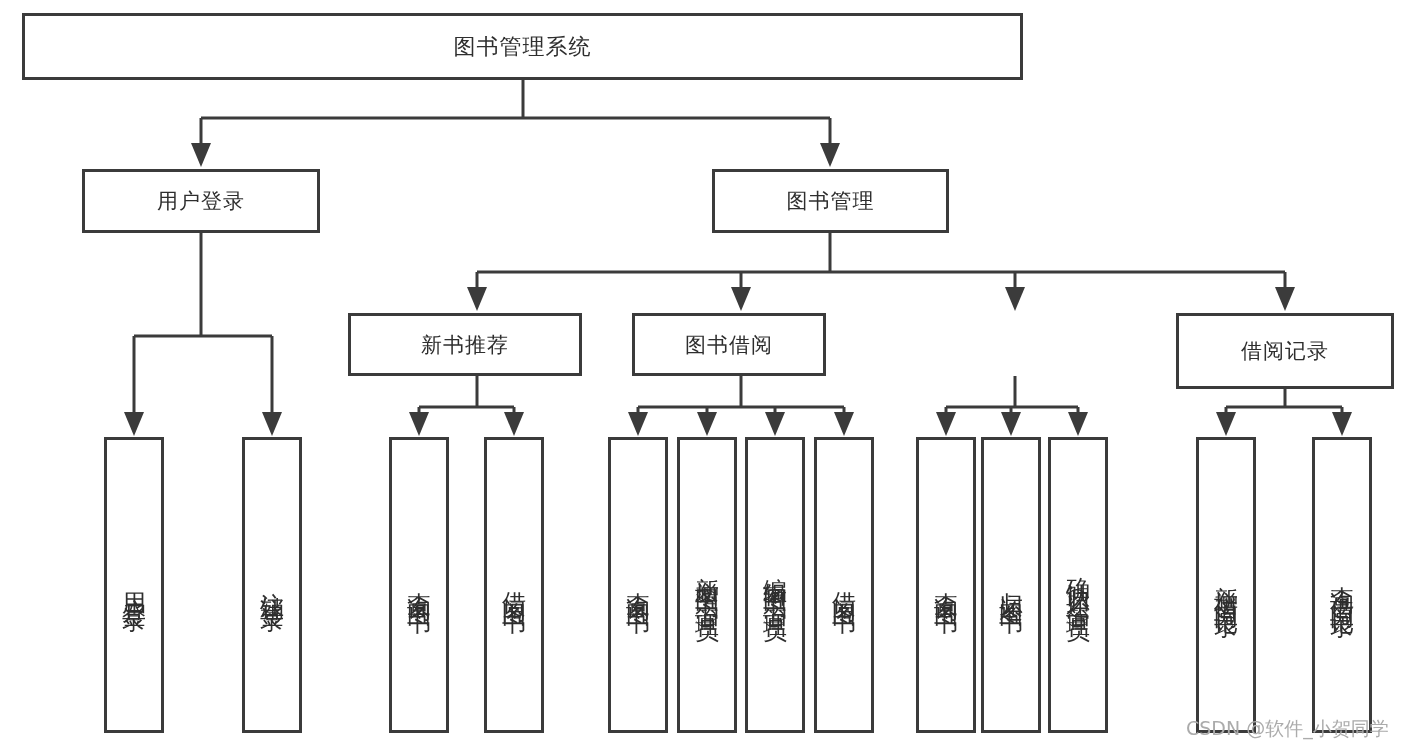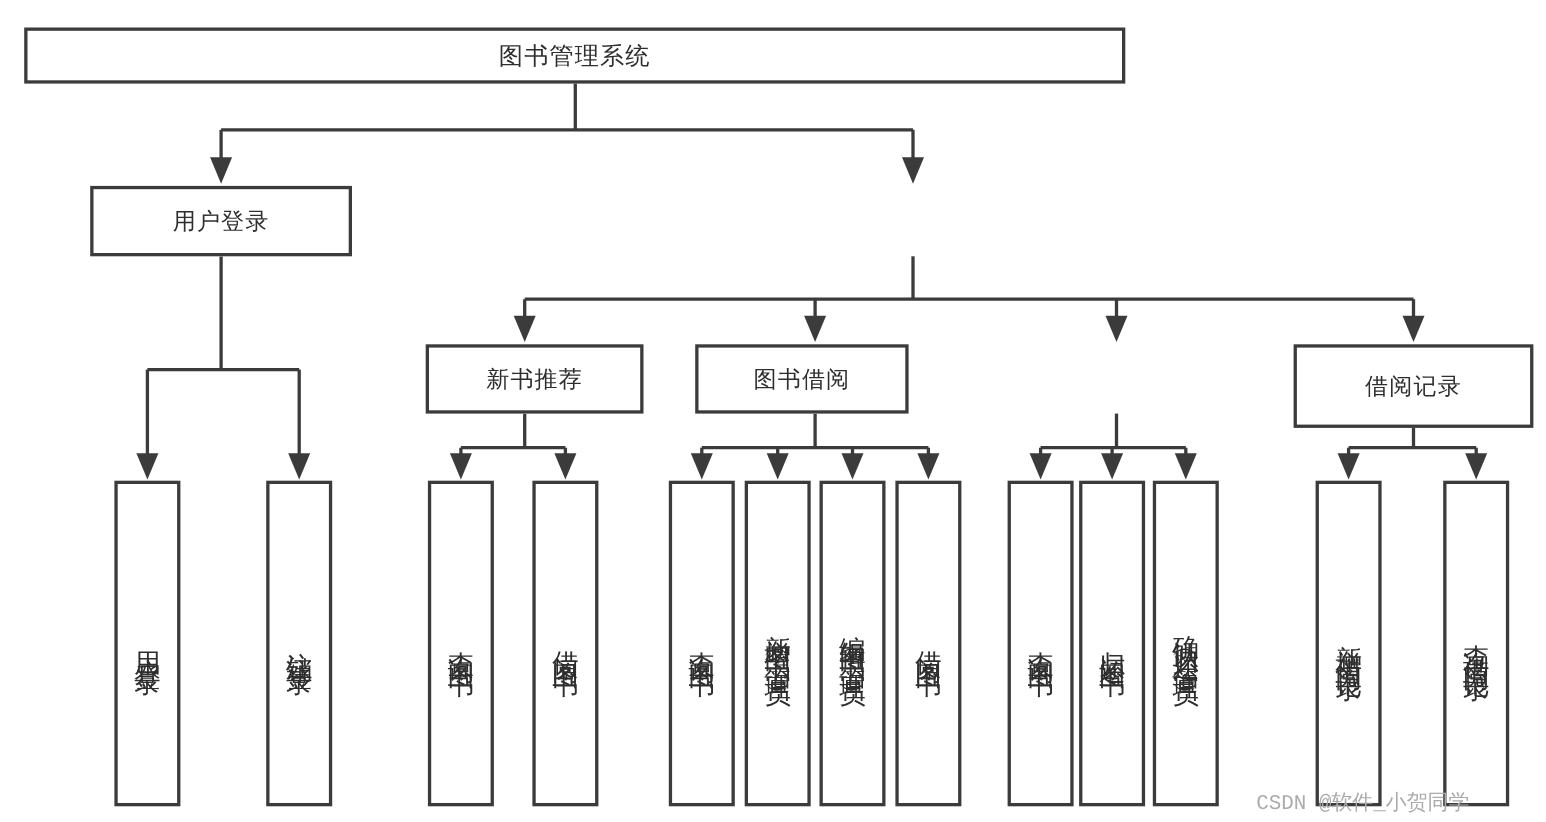--- a/index.html
+++ b/index.html
@@ -36,27 +36,26 @@
   .node.root { font-size: 22px; }
   .node.v {
     writing-mode: vertical-rl;
     text-orientation: mixed;
     font-size: 24px;
     letter-spacing: 6px;
     line-height: 1;
   }
   .watermark {
     position: absolute;
-    left: 1142px;
+    left: 1186px;
     top: 716px;
     font-size: 19px;
     color: #ababab;
     white-space: nowrap;
     z-index: 5;
-    font-family: Liberation Mono, monospace;
   }
 </style>
 </head>
 <body>
 
 <div class="stage">
 
   <svg class="wires" width="1405" height="747" viewBox="0 0 1405 747">
     <g stroke="#3b3b3b" stroke-width="3" fill="none">
 
@@ -137,29 +136,32 @@
 
       <polygon points="936,412 956,412 946,436"></polygon>
       <polygon points="1001,412 1021,412 1011,436"></polygon>
       <polygon points="1068,412 1088,412 1078,436"></polygon>
 
       <polygon points="1216,412 1236,412 1226,436"></polygon>
       <polygon points="1332,412 1352,412 1342,436"></polygon>
     </g>
   </svg>
 
-  <div class="node h root" style="left:22px; top:25px; width:1001px; height:51px;">
+  <div class="node h root" style="left:22px; top:13px; width:1001px; height:67px;">
     <span>图书管理系统</span>
   </div>
 
   <div class="node h" style="left:82px; top:169px; width:238px; height:64px;">
     <span>用户登录</span>
   </div>
-
-  <div class="node h" style="left:387px; top:313px; width:198px; height:63px;">
+  <div class="node h" style="left:712px; top:169px; width:237px; height:64px;">
+    <span>图书管理</span>
+  </div>
+
+  <div class="node h" style="left:348px; top:313px; width:234px; height:63px;">
     <span>新书推荐</span>
   </div>
   <div class="node h" style="left:632px; top:313px; width:194px; height:63px;">
     <span>图书借阅</span>
   </div>
   <div class="node h" style="left:1176px; top:313px; width:218px; height:76px;">
     <span>借阅记录</span>
   </div>
 
   <div class="node v" style="left:104px; top:437px; width:60px; height:296px;">

